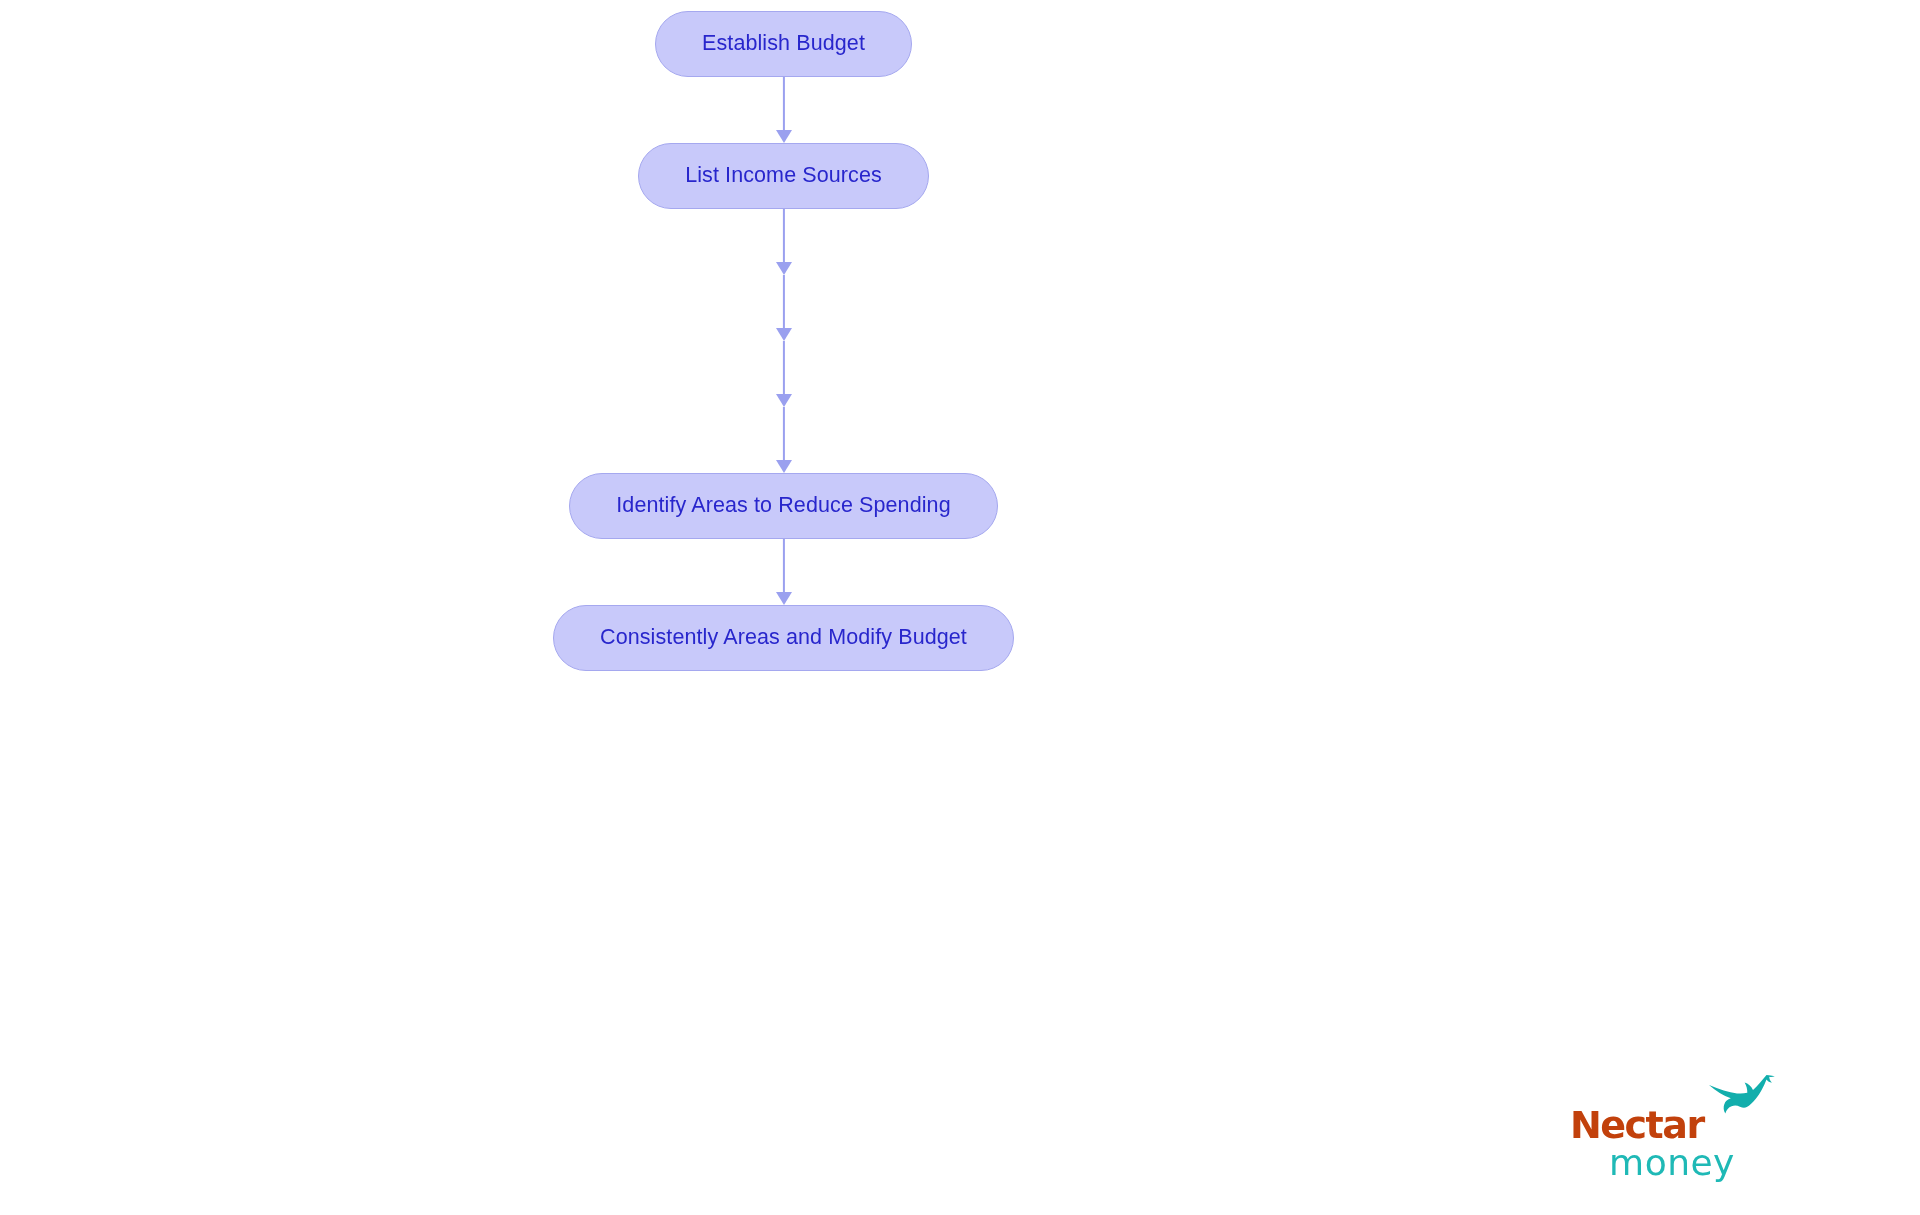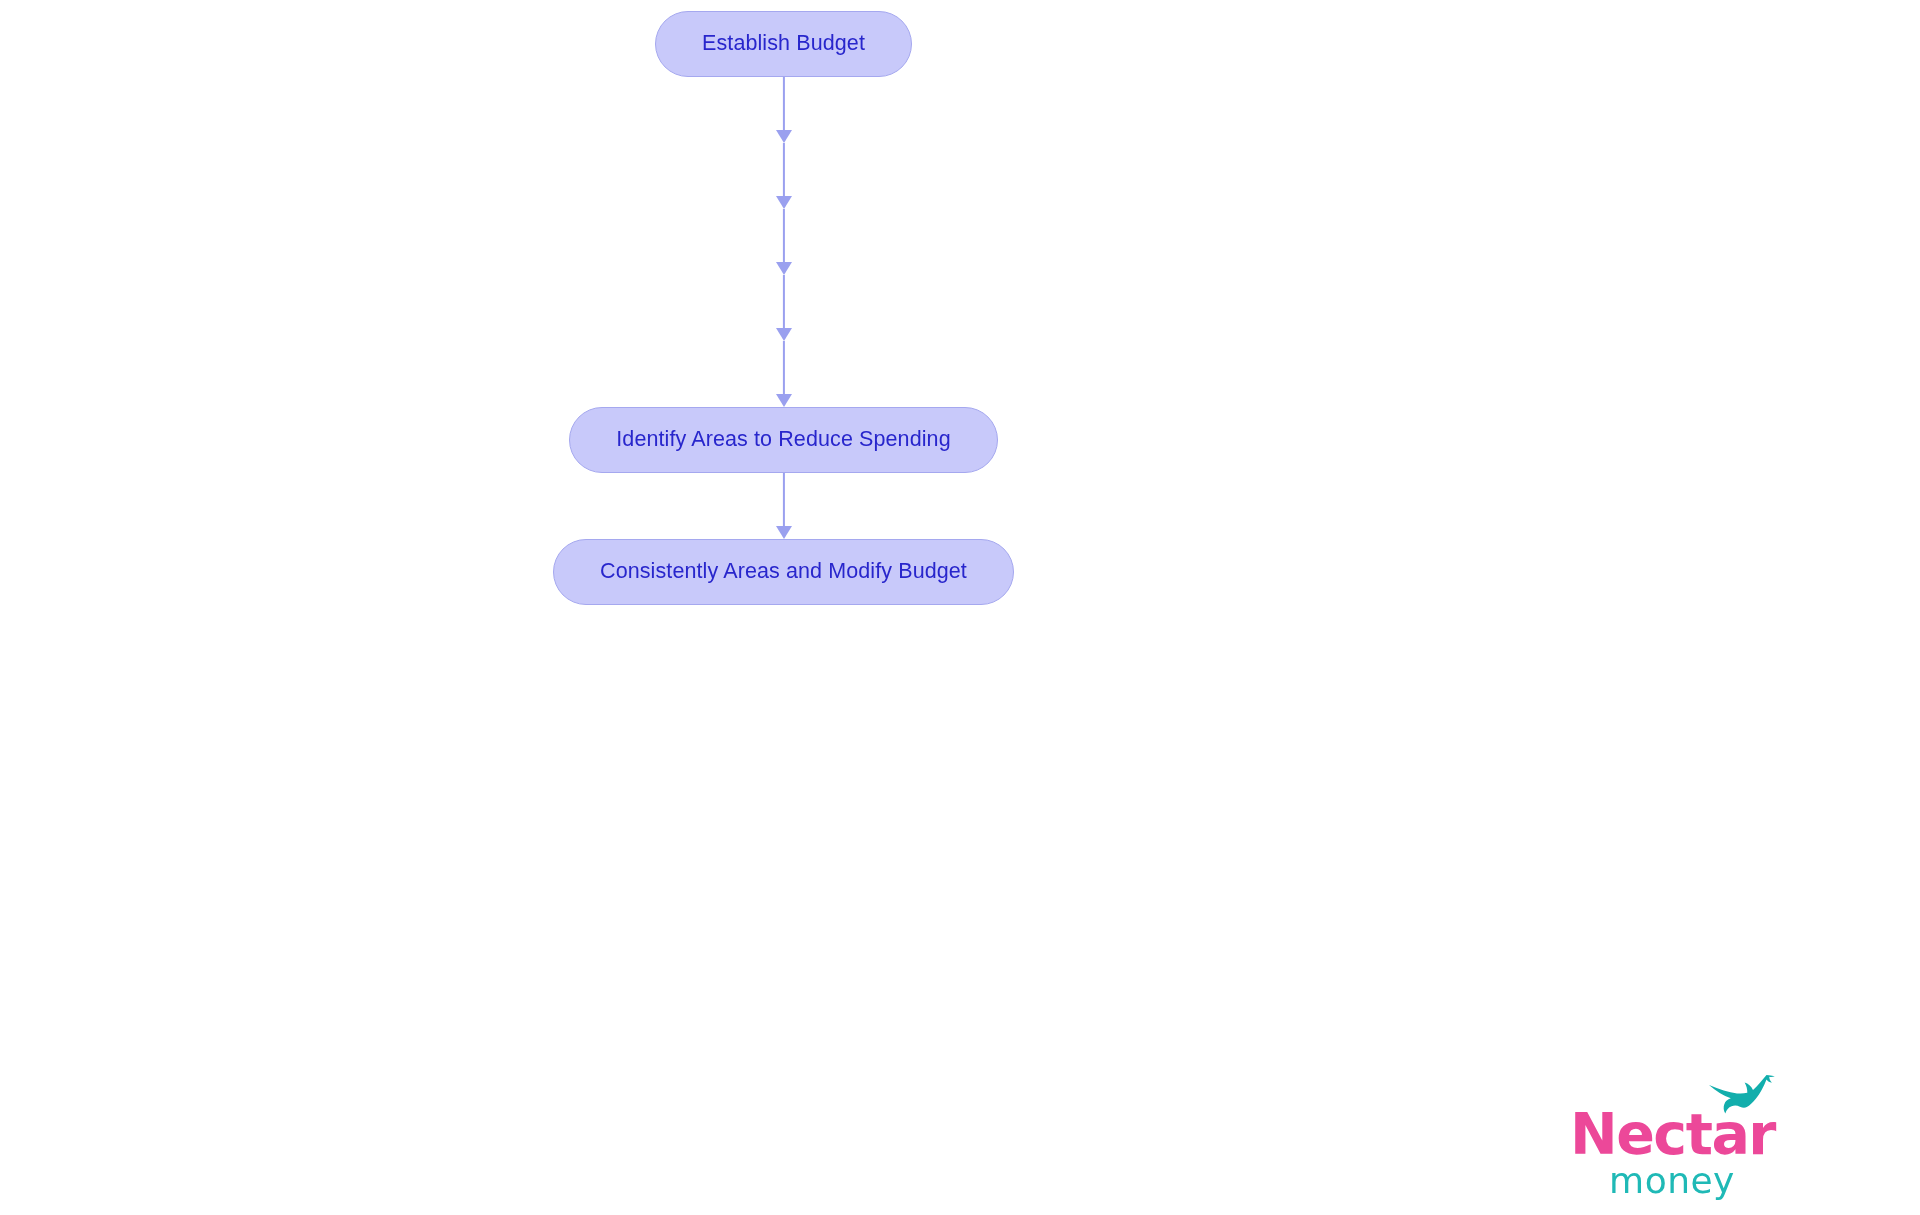--- a/index.html
+++ b/index.html
@@ -103,23 +103,23 @@
   .logo-wordmark {
     position: absolute;
     left: 0;
     top: 34px;
     width: 210px;
     text-align: left;
   }
   .logo-nectar {
     font-family: "DejaVu Sans", sans-serif;
     font-weight: bold;
-    font-size: 57px;
+    font-size: 38px;
     line-height: 0.95;
-    color: #ec4899;
+    color: #c2410c;
     letter-spacing: -1.5px;
     display: block;
   }
   .logo-money {
     font-family: "DejaVu Sans", sans-serif;
     font-weight: normal;
     font-size: 36px;
     line-height: 1;
     color: #1fb9b6;
     letter-spacing: 0.5px;
@@ -138,20 +138,23 @@
 
     <div class="flow-step" style="margin-top:11px;">
       <div class="node">Establish Budget</div>
     </div>
 
     <div class="connector">
       <span class="stem"></span>
       <span class="head"></span>
     </div>
 
+    <div class="flow-step">
+      <div class="node">List Income Sources</div>
+    </div>
 
     <div class="connector">
       <span class="stem"></span>
       <span class="head"></span>
     </div>
 
 
     <div class="connector">
       <span class="stem"></span>
       <span class="head"></span>

